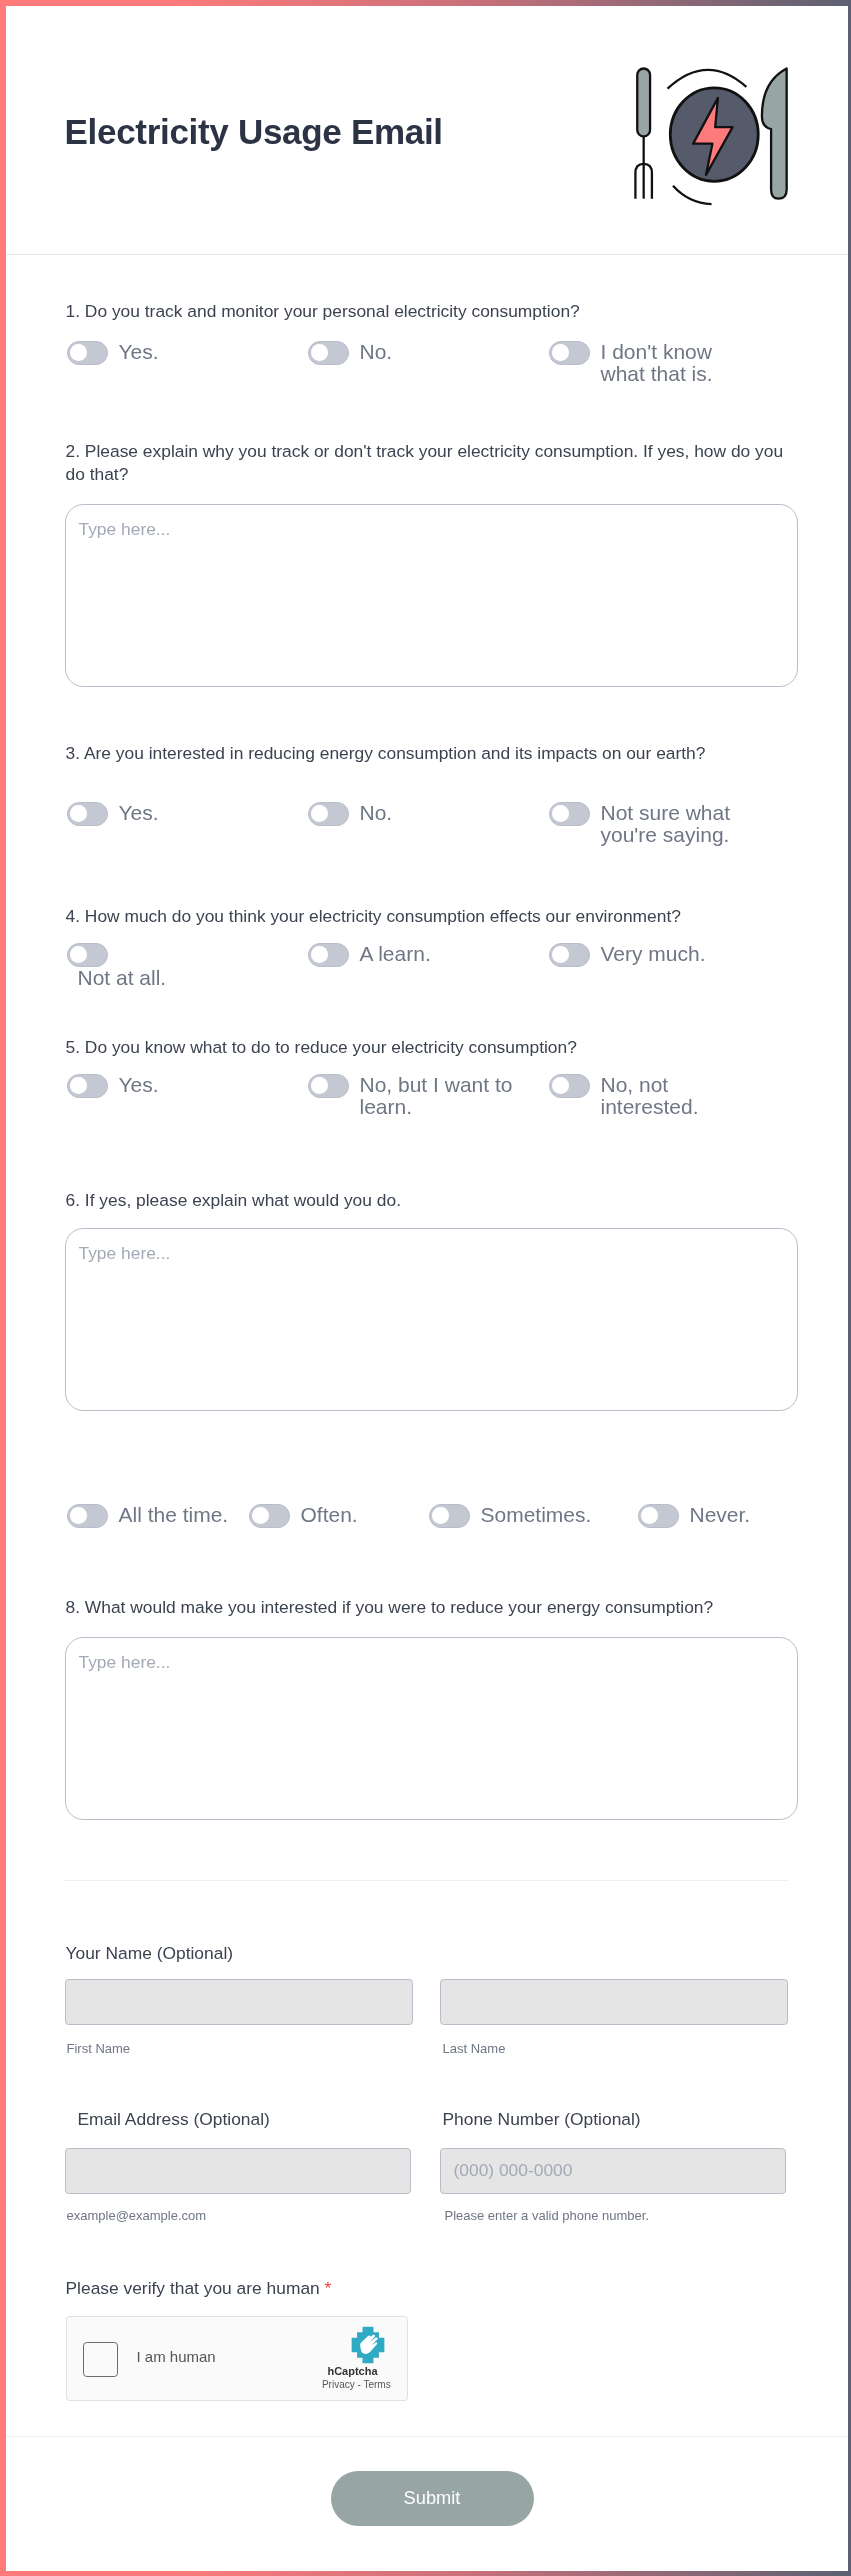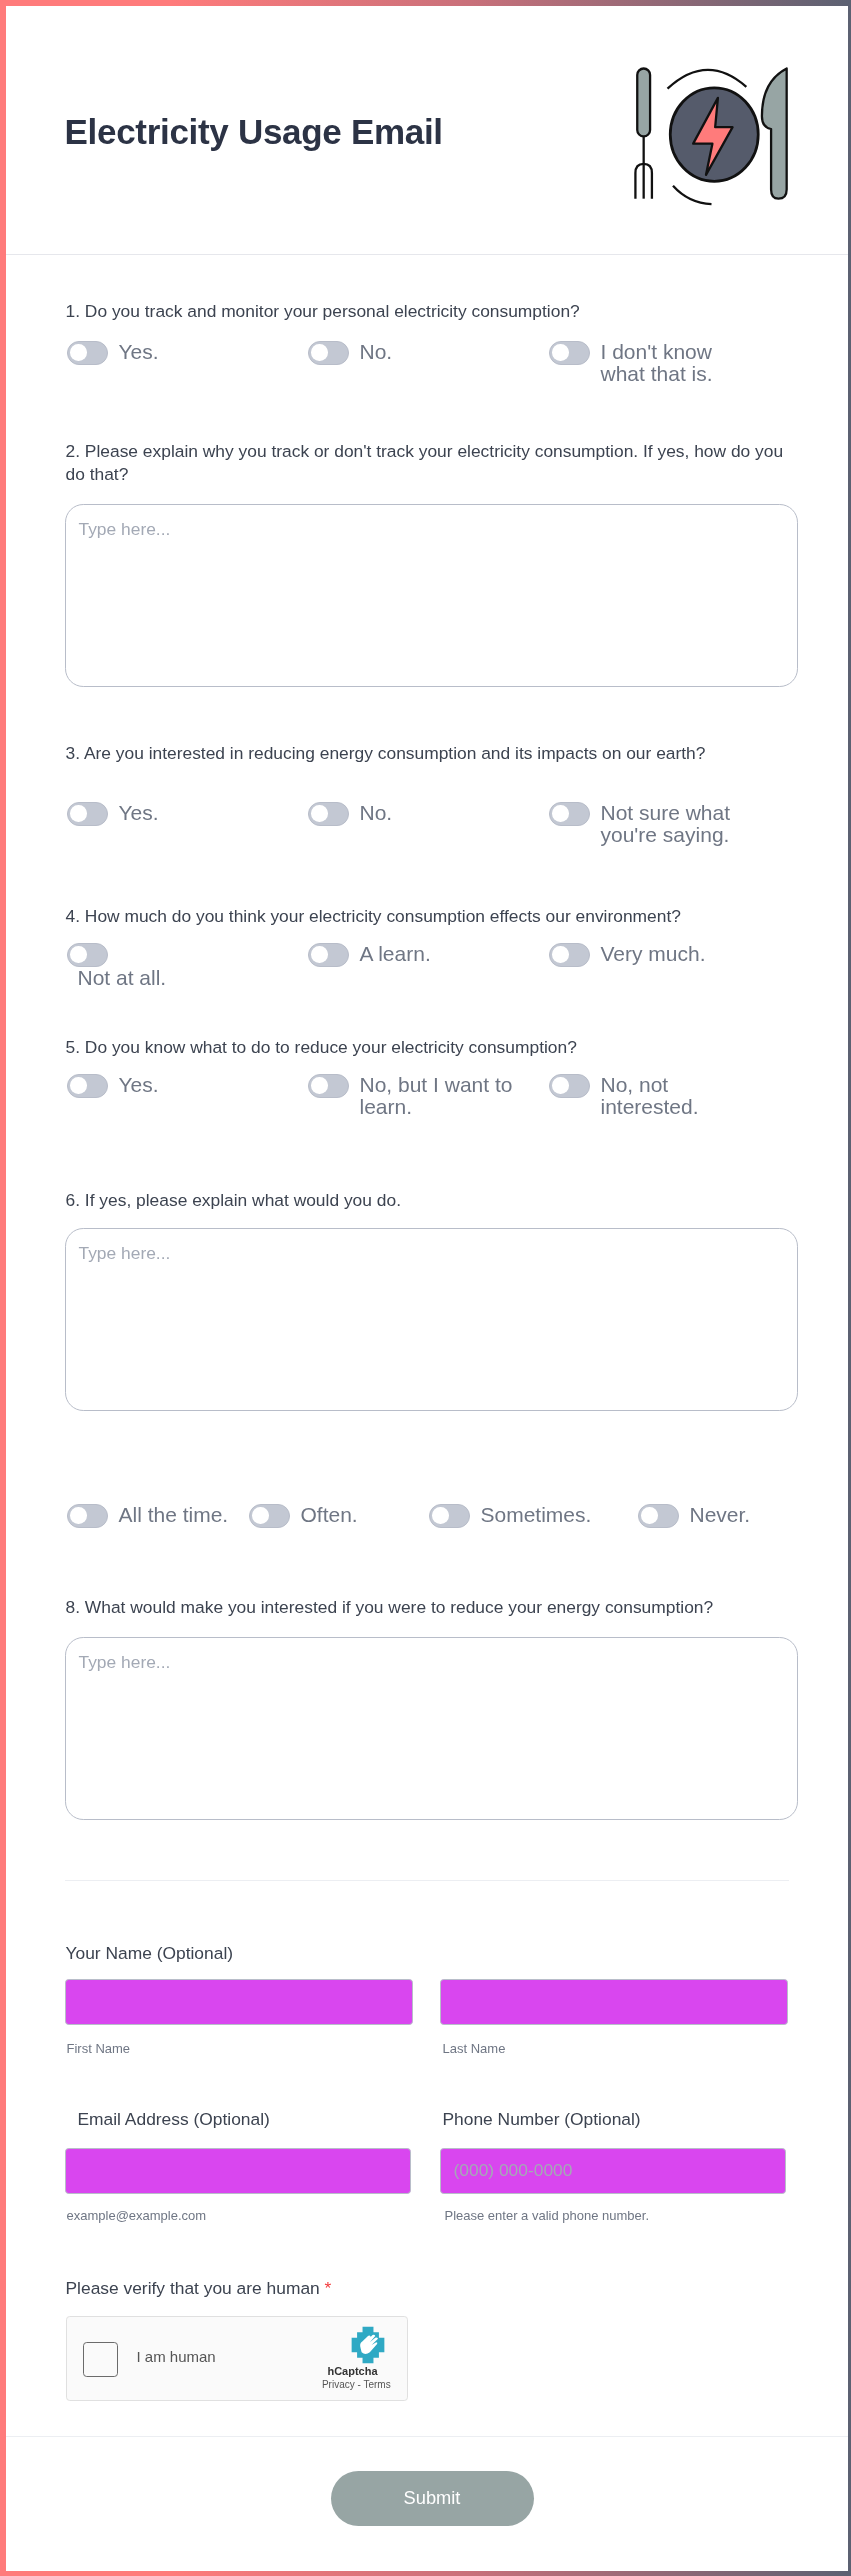--- a/index.html
+++ b/index.html
@@ -41,21 +41,21 @@
   }
   .textarea {
     left: 59px; width: 733px; height: 183px; border: 0.9px solid #b8bdc9;
     border-radius: 18.3px; background: #fff; padding: 14.7px 13px;
     font-size: 17.4px; color: #a0a6b3; font-family: "Liberation Sans", sans-serif;
     resize: none; outline: none;
   }
   .textarea::placeholder { color: #a3a9b5; }
   .field-label { font-size: 17.4px; color: #3c4350; }
   .input {
-    height: 46px; border: 0.9px solid #b8bdc9; border-radius: 3.7px; background: #d946ef;
+    height: 46px; border: 0.9px solid #b8bdc9; border-radius: 3.7px; background: #e5e5e5;
     font-size: 17.4px; padding: 0 13px; color: #2c3345; outline: none;
     font-family: "Liberation Sans", sans-serif;
   }
   .input::placeholder { color: #a3a9b5; }
   .sub-label { font-size: 13px; color: #6f7684; }
   .req { color: #f23a3c; }
   .captcha {
     left: 60px; top: 2310px; width: 342px; height: 85px;
     background: #fafafa; border: 0.9px solid #e0e0e0; border-radius: 3.7px;
   }

